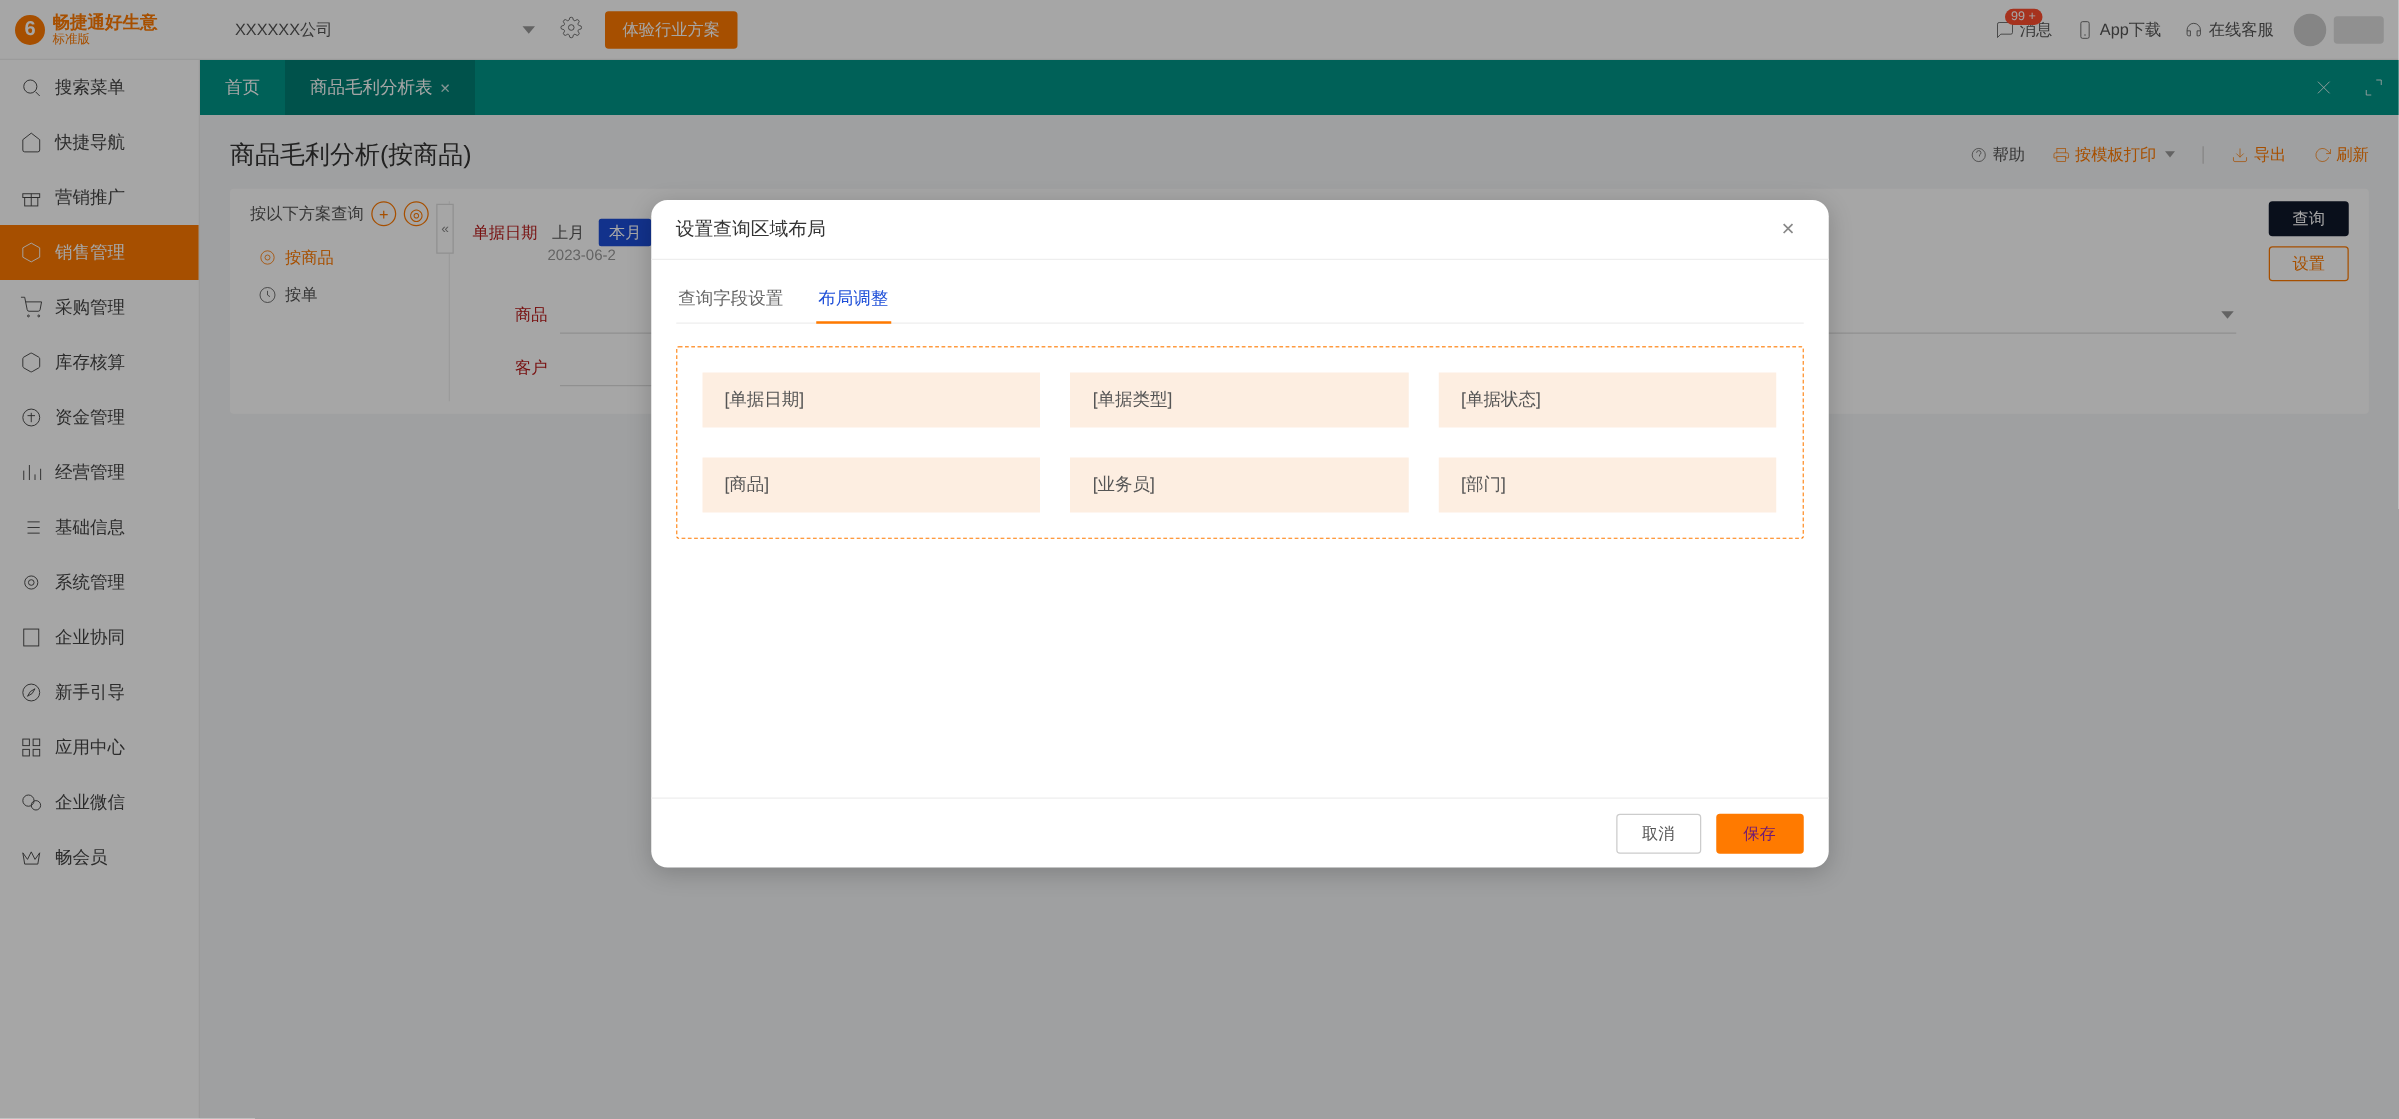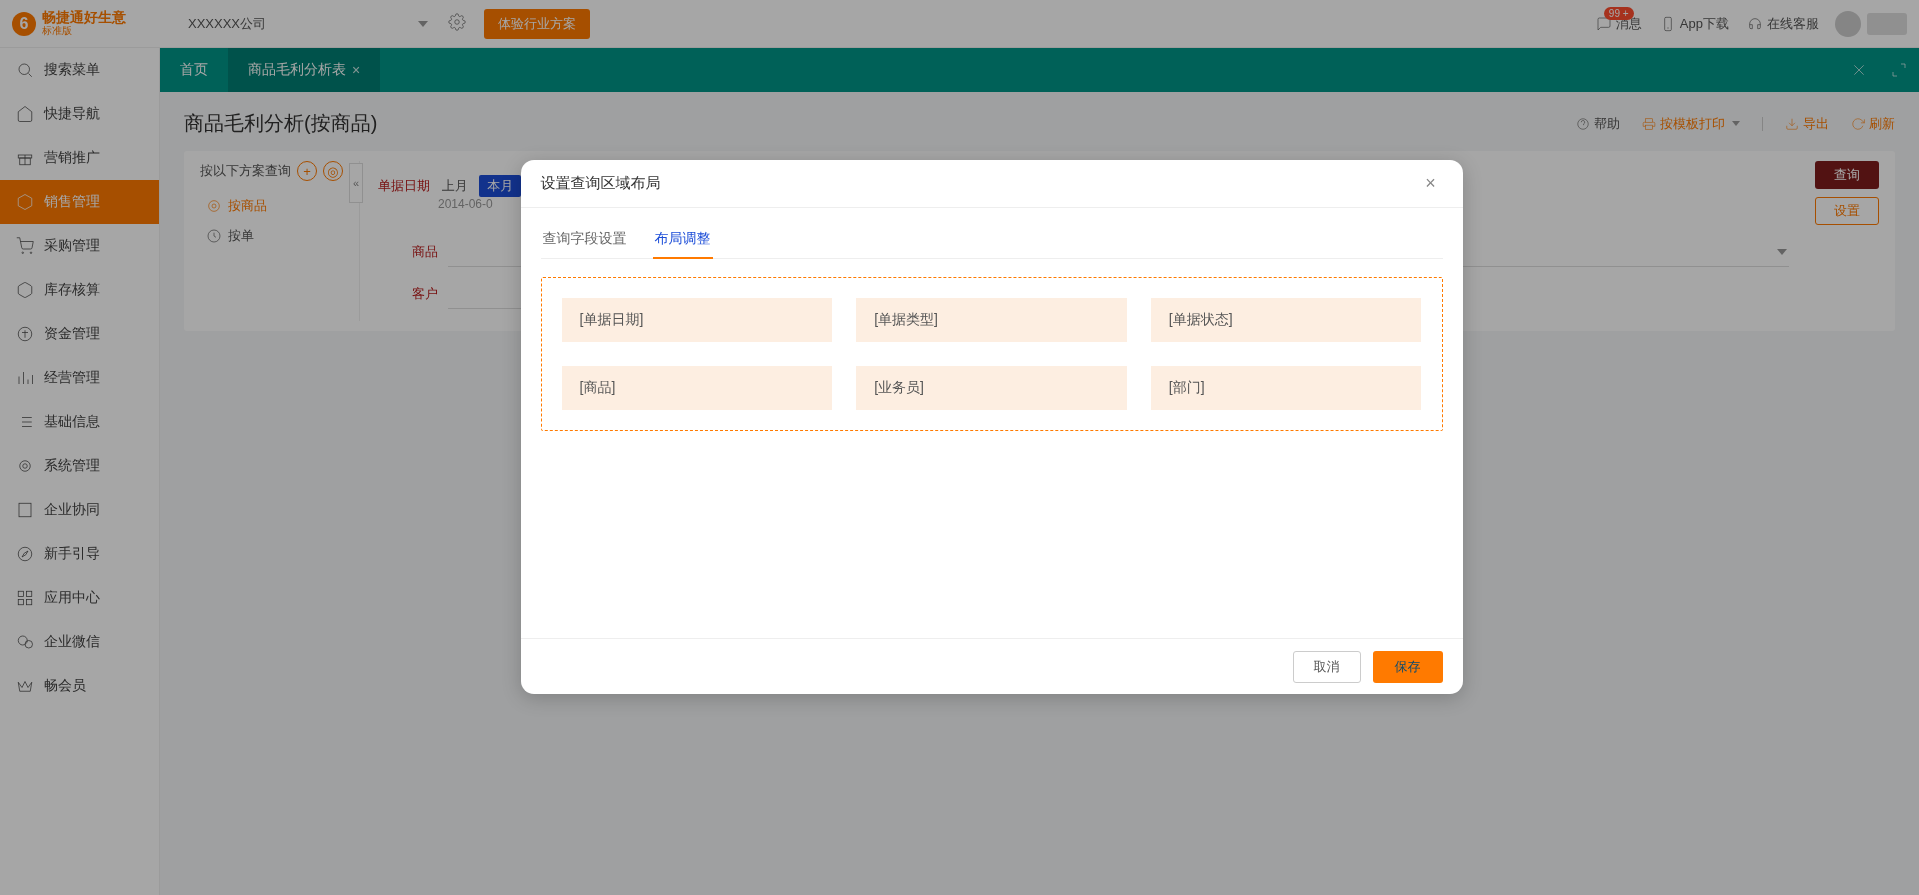--- a/index.html
+++ b/index.html
@@ -60,39 +60,39 @@
 
   .query-right { flex: 1; }
   .q-row { display: flex; align-items: center; gap: 28px; margin-bottom: 12px; }
   .q-field { display: flex; align-items: center; gap: 10px; }
   .q-label { width: 60px; text-align: right; color: #b91c1c; }
   .date-sub { color: #999; font-size: 12px; }
   .pill { display: inline-block; padding: 2px 8px; border-radius: 2px; cursor: pointer; color: #555; }
   .pill.on { background: #1d4ed8; color: #fff; }
   .q-select { min-width: 400px; height: 30px; border-bottom: 1px solid #ddd; display: flex; align-items: center; justify-content: space-between; padding: 0 2px; cursor: pointer; color: #999; }
   .rt-actions { display: flex; flex-direction: column; gap: 8px; margin-left: auto; }
-  .btn-primary { background: #7f1d1d; color: #fff; border: none; height: 28px; padding: 0 18px; border-radius: 3px; cursor: pointer; font-size: 13px; }
+  .btn-primary { background: #0f172a; color: #fff; border: none; height: 28px; padding: 0 18px; border-radius: 3px; cursor: pointer; font-size: 13px; }
   .btn-outline { background: #fff; color: #ff7a00; border: 1px solid #ff7a00; height: 28px; padding: 0 18px; border-radius: 3px; cursor: pointer; font-size: 13px; }
 
   
   .mask { position: absolute; inset: 0; background: rgba(0,0,0,0.35); }
   .dialog { position: absolute; top: 160px; left: 50%; transform: translateX(-50%); width: 942px; background: #fff; border-radius: 13px; box-shadow: 0 4px 20px rgba(0,0,0,0.2); display: flex; flex-direction: column; margin-left: 32px; }
   .dlg-head { height: 48px; display: flex; align-items: center; justify-content: space-between; padding: 0 20px; border-bottom: 1px solid #eee; }
   .dlg-title { font-size: 15px; color: #333; }
   .dlg-close { width: 24px; height: 24px; display: flex; align-items: center; justify-content: center; cursor: pointer; color: #888; font-size: 18px; }
   .dlg-body { padding: 14px 20px 20px; min-height: 430px; }
   .dlg-tabs { display: flex; gap: 24px; border-bottom: 1px solid #eee; margin-bottom: 18px; }
   .dlg-tab { padding: 8px 2px 10px; cursor: pointer; color: #666; font-size: 14px; position: relative; }
   .dlg-tab.active { color: #1d4ed8; }
   .dlg-tab.active::after { content: ""; position: absolute; left: 0; right: 0; bottom: -1px; height: 2px; background: #ff7a00; }
   .layout-box { border: 1px dashed #ff7a00; border-radius: 2px; padding: 20px; display: grid; grid-template-columns: repeat(3, 1fr); gap: 24px; }
   .field-chip { height: 44px; background: #fdeee1; display: flex; align-items: center; padding: 0 18px; color: #555; cursor: move; font-size: 14px; }
   .dlg-foot { height: 56px; border-top: 1px solid #eee; display: flex; align-items: center; justify-content: flex-end; gap: 12px; padding: 0 20px; }
   .btn-plain { background: #fff; border: 1px solid #ccc; color: #555; height: 32px; padding: 0 20px; border-radius: 3px; cursor: pointer; font-size: 13px; }
-  .btn-save { background: #ff7a00; border: none; color: #0c4a6e; height: 32px; padding: 0 22px; border-radius: 3px; cursor: pointer; font-size: 13px; }
+  .btn-save { background: #ff7a00; border: none; color: #701a75; height: 32px; padding: 0 22px; border-radius: 3px; cursor: pointer; font-size: 13px; }
 </style>
 </head>
 <body>
 
 <div class="topbar">
   <div class="logo-box">
     <div class="logo-glyph">6</div>
     <div>
       <div class="logo-text">畅捷通好生意</div>
       <div class="logo-sub">标准版</div>
@@ -338,21 +338,21 @@
     </div>
 
     <div class="query-right">
       <div class="q-row">
         <div class="q-field">
           <div>
             <div><span class="q-label">单据日期</span>
               <span class="pill">上月</span>
               <span class="pill on">本月</span>
             </div>
-            <div class="date-sub" style="padding-left:60px">2014-06-0</div>
+            <div class="date-sub" style="padding-left:60px">2023-06-2</div>
           </div>
         </div>
         <div class="q-field" style="margin-left:auto">
           <span class="q-label">据状态</span>
           <div class="q-select">
               <span></span>
               <span class="caret"></span>
             </div>
         </div>
         <div class="rt-actions">

